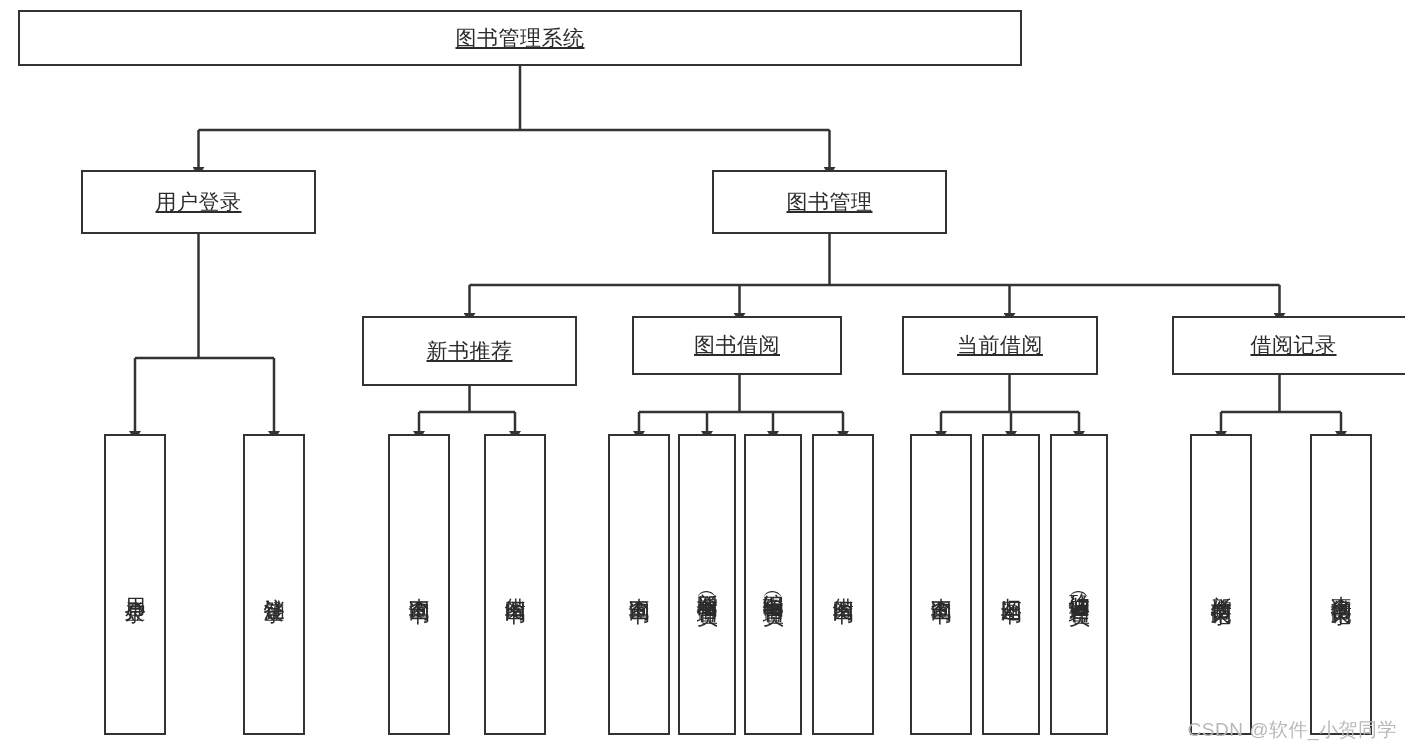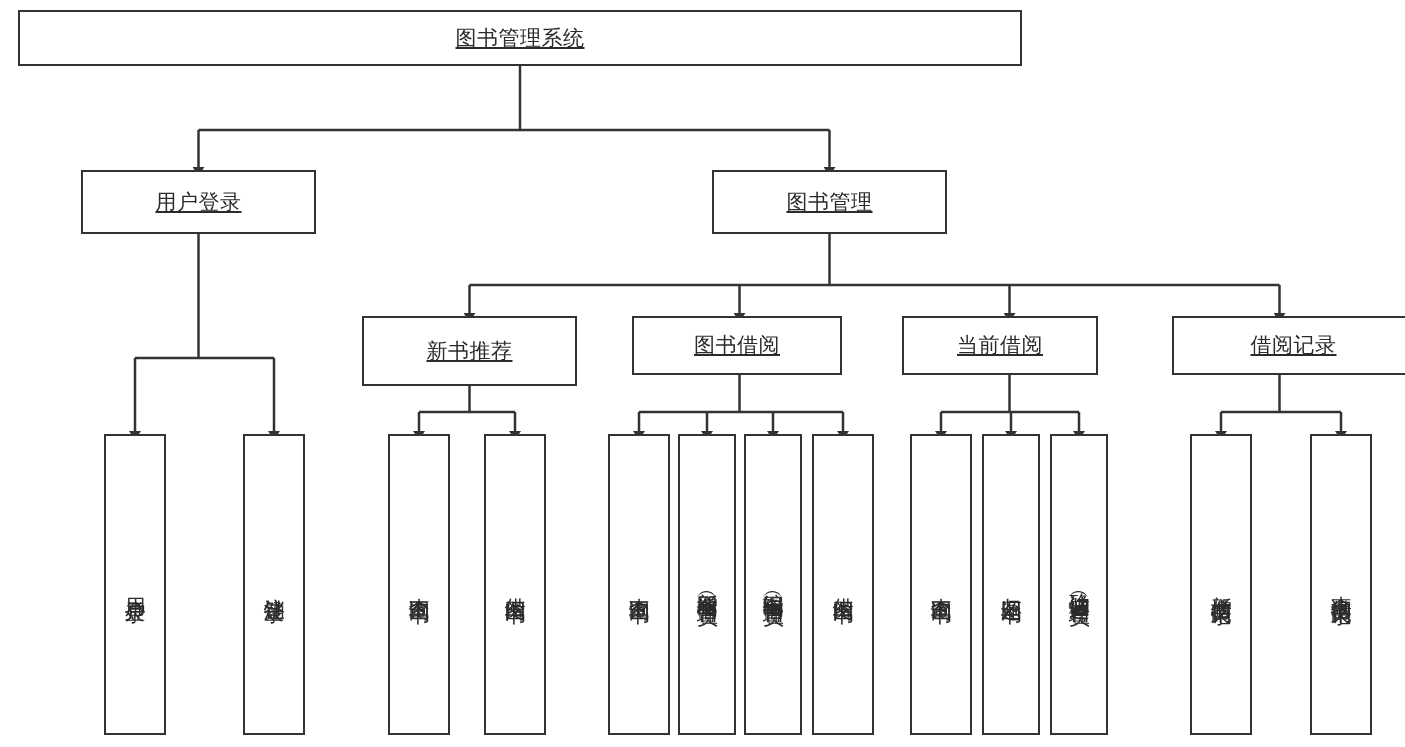--- a/index.html
+++ b/index.html
@@ -174,13 +174,14 @@
         <span class="label-v">确认归还（管理员）</span>
       </div>
       <div class="node leaf" style="left: 1190px; top: 434px; width: 62px; height: 301px;">
         <span class="label-v">新增借阅记录</span>
       </div>
       <div class="node leaf" style="left: 1310px; top: 434px; width: 62px; height: 301px;">
         <span class="label-v">查询借阅记录</span>
       </div>
     </div>
 
+  <div class="watermark">CSDN @软件_小贺同学</div>
 </div>
 
 </body></html>

